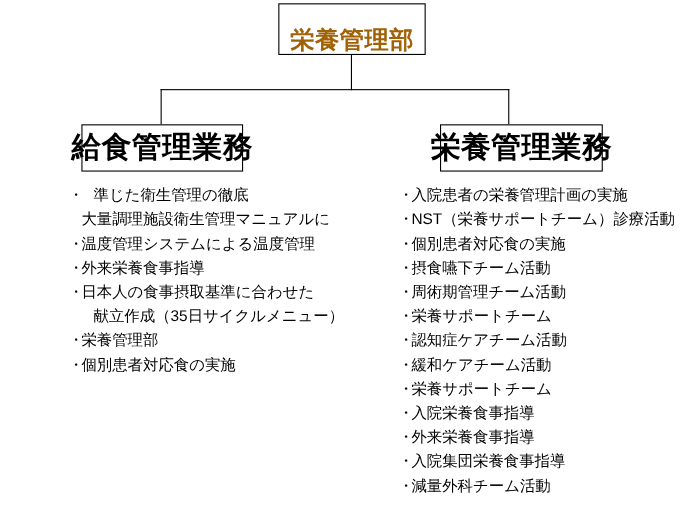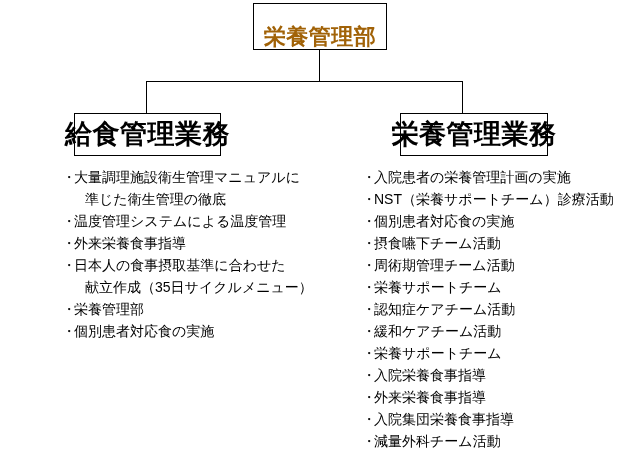--- a/index.html
+++ b/index.html
@@ -125,22 +125,22 @@
     <span class="node-label">給食管理業務</span>
   </div>
 
   <div class="node-box" id="right-box">
     <span class="node-label">栄養管理業務</span>
   </div>
 
   <div class="list" id="left-list">
       <div class="list-item">
         <span class="bullet">・</span>
+        <span class="item-line cont">準じた衛生管理の徹底</span>
         <span class="item-line">大量調理施設衛生管理マニュアルに</span>
-        <span class="item-line cont">準じた衛生管理の徹底</span>
       </div>
       <div class="list-item">
         <span class="bullet">・</span>
         <span class="item-line">温度管理システムによる温度管理</span>
       </div>
       <div class="list-item">
         <span class="bullet">・</span>
         <span class="item-line">外来栄養食事指導</span>
       </div>
       <div class="list-item">

